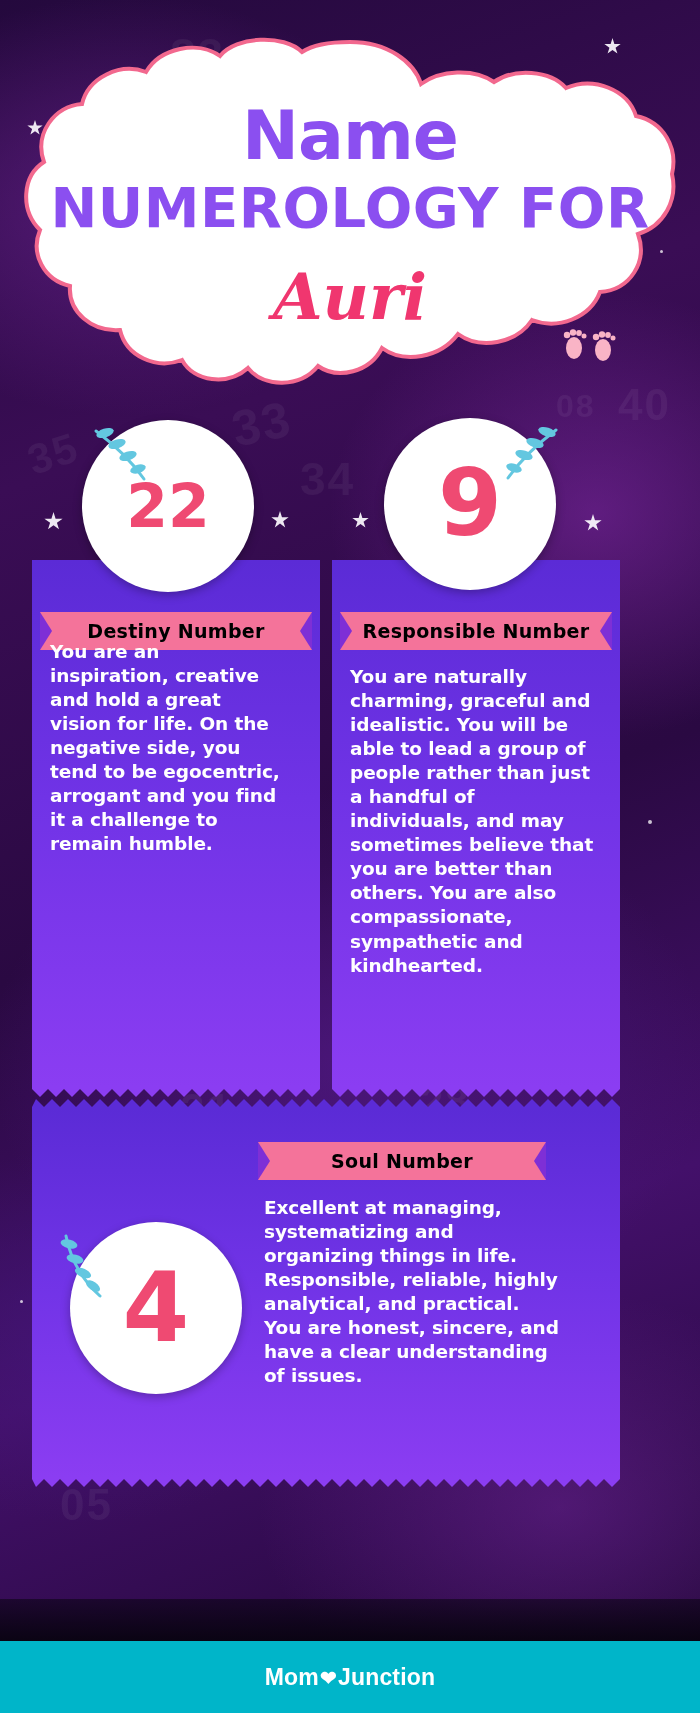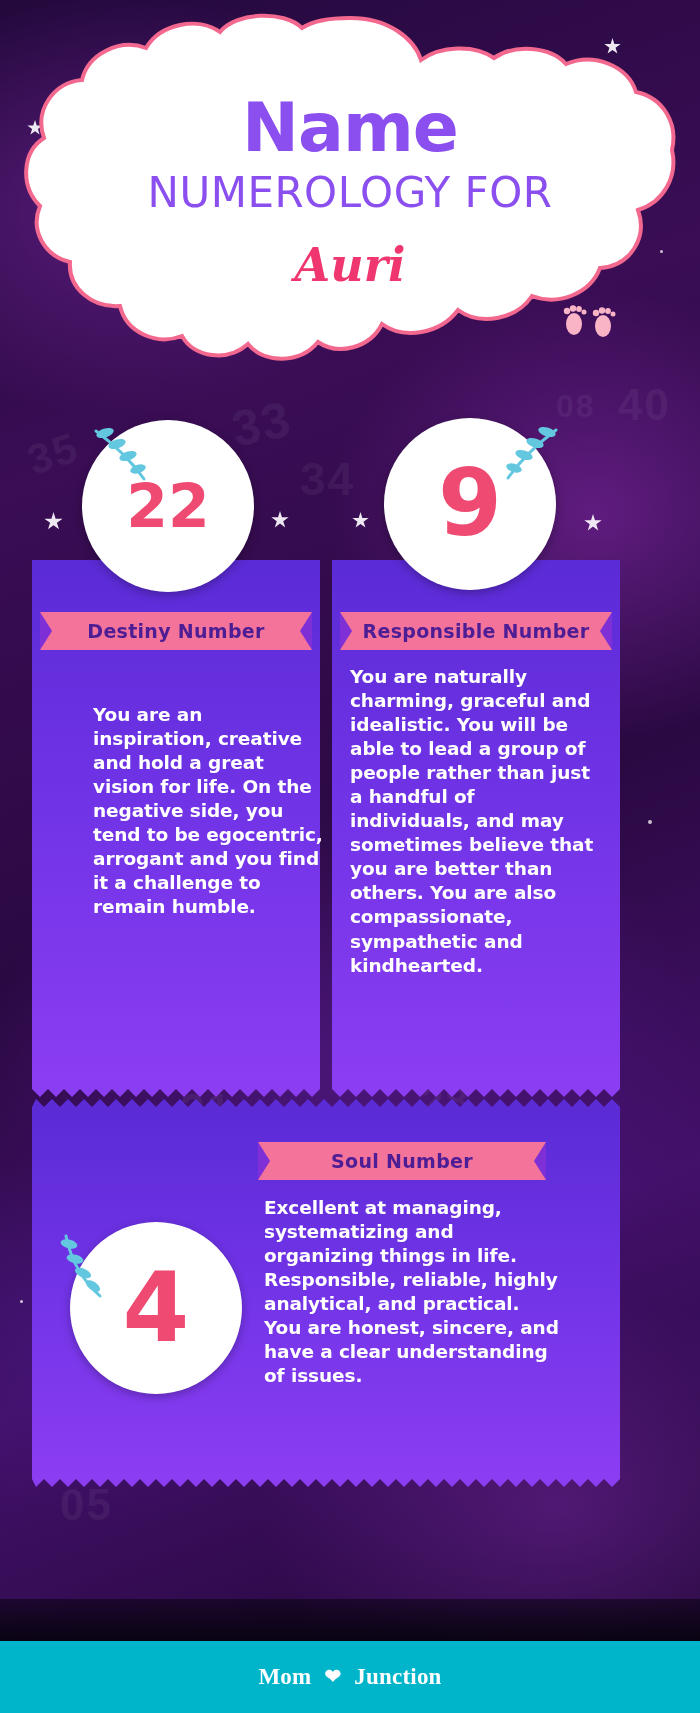--- a/index.html
+++ b/index.html
@@ -50,21 +50,21 @@
     position: absolute;
     border-radius: 50%;
     background: rgba(255,255,255,0.75);
     pointer-events: none;
   }
 
   
   .header-wrap {
     position: absolute;
     left: 22px;
-    top: 12px;
+    top: 36px;
     width: 656px;
     height: 350px;
   }
   .cloud {
     position: absolute;
     inset: 0;
     filter: drop-shadow(0 0 0 rgba(0,0,0,0));
   }
   .header-text {
     position: absolute;
@@ -83,31 +83,31 @@
     font-family: "DejaVu Sans", sans-serif;
     font-size: 68px;
     font-weight: bold;
     color: #8b4ff0;
     letter-spacing: -1px;
     line-height: 1;
     margin-bottom: 10px;
   }
   .title-sub {
     font-family: "DejaVu Sans", sans-serif;
-    font-size: 42px;
-    font-weight: normal;
+    font-size: 56px;
+    font-weight: bold;
     color: #8b4ff0;
     letter-spacing: 0.5px;
     line-height: 1;
     margin-bottom: 23px;
   }
   .title-person {
     font-family: "DejaVu Serif", serif;
     font-style: italic;
-    font-size: 46px;
+    font-size: 64px;
     font-weight: bold;
     color: #f0366f;
     line-height: 1.05;
     margin-top: 4px;
   }
   .footprints {
     position: absolute;
     right: 58px;
     bottom: 20px;
     width: 60px;
@@ -155,21 +155,21 @@
   }
 
   .ribbon {
     position: absolute;
     height: 38px;
     background: #f4739a;
     display: flex;
     align-items: center;
     justify-content: center;
     z-index: 8;
-    color: #4c1d95;
+    color: #000000;
     font-family: "DejaVu Sans", sans-serif;
     font-size: 19px;
     font-weight: bold;
     letter-spacing: 0.3px;
   }
   .ribbon::before, .ribbon::after {
     content: "";
     position: absolute;
     top: 0;
     width: 0;
@@ -205,27 +205,26 @@
     width: 700px;
     height: 72px;
     background: #00b5c9;
     display: flex;
     align-items: center;
     justify-content: center;
     z-index: 12;
   }
   .footer-logo {
     display: flex;
-    align-items: center;
+    align-items: flex-end;
     color: #ffffff;
-    font-family: Liberation Serif, serif;
+    font-family: Liberation Sans, sans-serif;
     font-size: 23px;
     font-weight: bold;
     letter-spacing: 0.2px;
-    gap: 12px;
   }
   .footer-heart {
     display: inline-block;
     margin: 0 1px;
     color: #ffffff;
     font-size: 20px;
     transform: translateY(-1px);
   }
   .footer-dark {
     position: absolute;
@@ -330,21 +329,21 @@
     <g fill="#63c7e0">
       <ellipse cx="15" cy="8" rx="9" ry="4.4" transform="rotate(-18 15 8)"></ellipse>
       <ellipse cx="27" cy="19" rx="9" ry="4.4" transform="rotate(-18 27 19)"></ellipse>
       <ellipse cx="38" cy="31" rx="9" ry="4.4" transform="rotate(-18 38 31)"></ellipse>
       <ellipse cx="48" cy="44" rx="8" ry="4.2" transform="rotate(-18 48 44)"></ellipse>
     </g>
   </svg>
   <div class="ribbon" style="left:40px; top:612px; width:272px;">
     <span>Destiny Number</span>
   </div>
-  <div class="panel-text" style="left:50px; top:703px; width:232px;margin-left:43px;">You are an inspiration, creative and hold a great vision for life. On the negative side, you tend to be egocentric, arrogant and you find it a challenge to remain humble.</div>
+  <div class="panel-text" style="left:50px; top:640px; width:232px;">You are an inspiration, creative and hold a great vision for life. On the negative side, you tend to be egocentric, arrogant and you find it a challenge to remain humble.</div>
 
   <div class="panel" style="left:332px; top:560px; width:288px; height:528px;">
     <svg class="zig-bottom" style="bottom:-9px; height:10px;" viewBox="0 0 288 10" preserveAspectRatio="none">
       <polygon points="0,0 288,0 288,2 280,10 272,2 264,10 256,2 248,10 240,2 232,10 224,2 216,10 208,2 200,10 192,2 184,10 176,2 168,10 160,2 152,10 144,2 136,10 128,2 120,10 112,2 104,10 96,2 88,10 80,2 72,10 64,2 56,10 48,2 40,10 32,2 24,10 16,2 8,10 0,2" fill="#8b3df2"></polygon>
     </svg>
   </div>
   <div class="num-circle" style="left:384px; top:418px; width:172px; height:172px;">
     <span style="font-size:92px;">9</span>
   </div>
   <svg class="leaf" style="left:492px; top:424px; width:70px; height:62px; transform:scaleX(-1);" viewBox="0 0 70 62">

